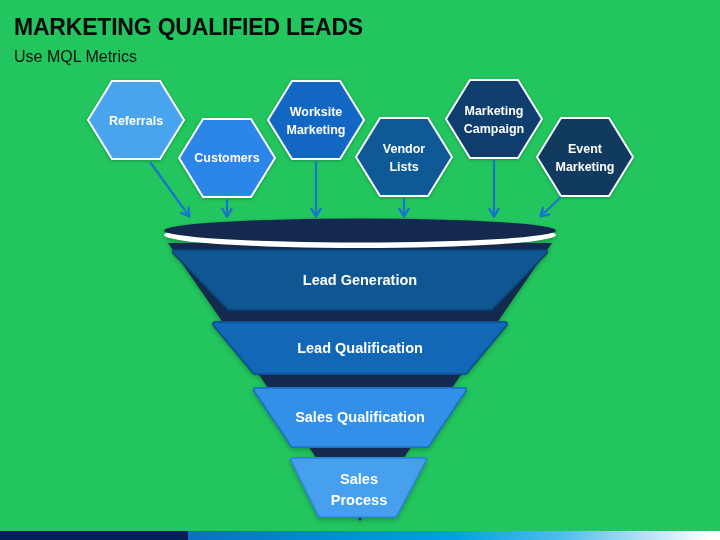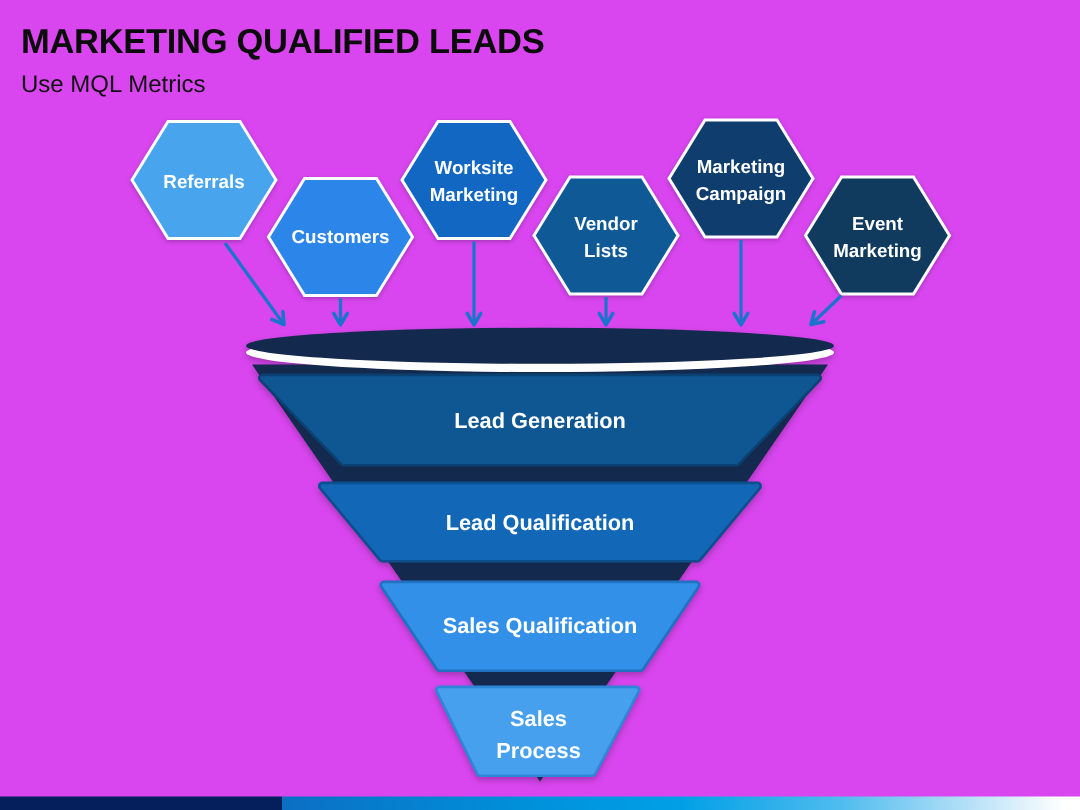--- a/index.html
+++ b/index.html
@@ -1,17 +1,17 @@
 <!DOCTYPE html>
 <html><head>
 <meta charset="utf-8">
 <style>
   html,body{margin:0;padding:0;}
   body{width:720px;height:540px;font-family:"Liberation Sans",sans-serif;}
-  .slide{position:relative;width:720px;height:540px;background:#d946ef;overflow:hidden;}
+  .slide{position:relative;width:720px;height:540px;background:#22c55e;overflow:hidden;}
   .title{position:absolute;left:14px;top:14px;font-size:23px;font-weight:bold;color:#0B0B0B;letter-spacing:-0.2px;}
   .subtitle{position:absolute;left:14px;top:48px;font-size:16px;color:#111;text-align:center;}
   svg.diagram{position:absolute;left:0;top:0;width:720px;height:540px;}
   svg text{font-family:"Liberation Sans",sans-serif;fill:#FFFFFF;text-anchor:middle;}
   .hex-label{font-size:12.5px;font-weight:bold;}
   .stage-label{font-size:14.5px;font-weight:bold;}
   .hexes{filter:drop-shadow(0 1.5px 1.5px rgba(0,0,0,0.25));}
   .funnel{filter:drop-shadow(0 2px 2px rgba(0,0,0,0.25));}
   .footer-navy{position:absolute;left:0;top:531px;width:188px;height:9px;background:#051F5C;}
   .footer-grad{position:absolute;left:188px;top:531px;width:532px;height:9px;

